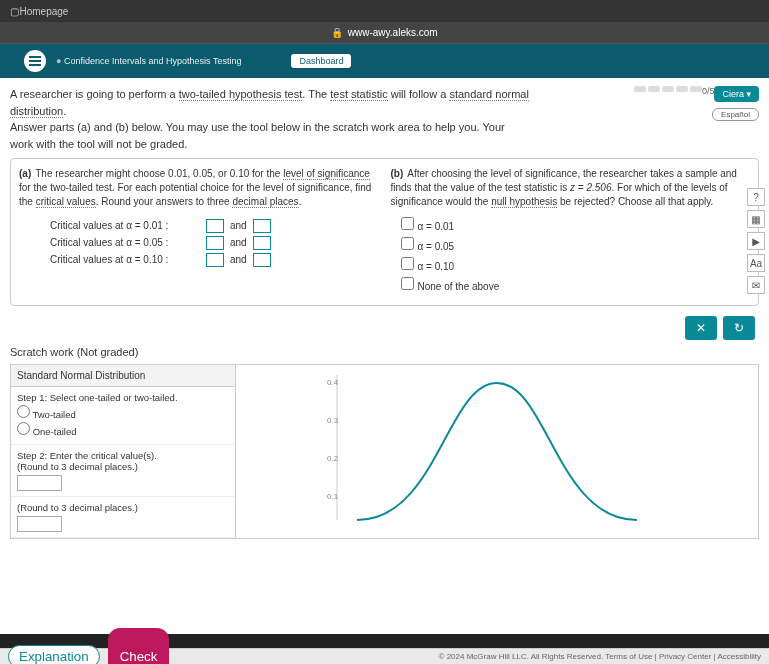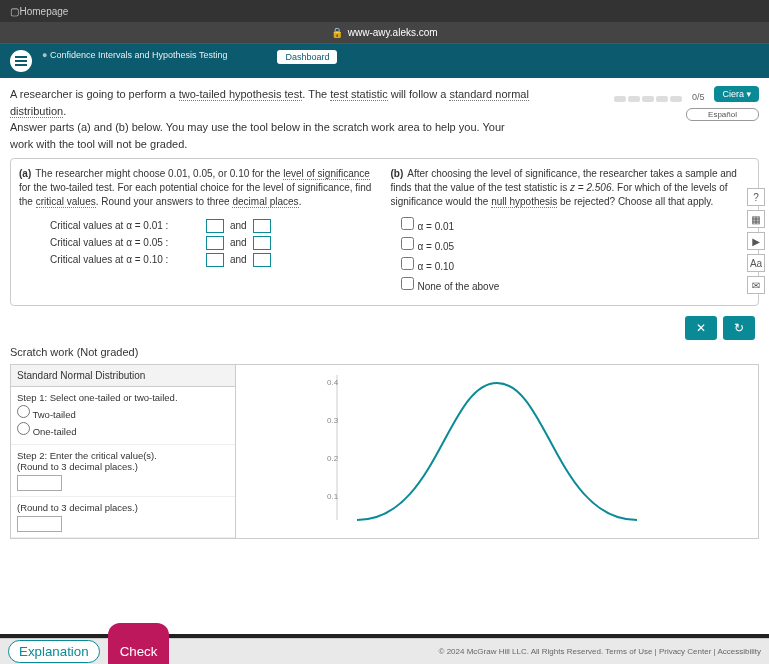--- a/index.html
+++ b/index.html
@@ -1,36 +1,36 @@
 <!DOCTYPE html>
 <html><head>
 <meta charset="utf-8">
 <style>
 *{box-sizing:border-box;margin:0;padding:0;font-family:Arial,Helvetica,sans-serif}
 body{background:#222;width:769px;height:664px;overflow:hidden;position:relative}
 .browser-header{background:#333;height:22px;display:flex;align-items:center;padding:0 10px;color:#ccc;font-size:10px}
 .browser-header .hp{}
 .url-bar{background:#444;height:22px;display:flex;align-items:center;justify-content:center;color:#fff;font-size:10px;border-bottom:1px solid #555}
 .url-bar .lock{margin-right:4px}
-.top-blue{background:#0b5a6e;color:#fff;padding:6px 10px;display:flex;align-items:flex-start;gap:10px;font-size:10px}
+.top-blue{background:#0b5a6e;color:#fff;padding:6px 24px;display:flex;align-items:center;gap:10px;font-size:10px}
 .hamburger{width:22px;height:22px;border-radius:50%;background:#fff;display:flex;flex-direction:column;justify-content:center;align-items:center;gap:2px;flex-shrink:0}
 .hamburger span{width:12px;height:2px;background:#0b5a6e}
 .top-blue .crumb{opacity:.9;font-size:9px}
 .top-blue .crumb .bullet{opacity:.7}
 .top-blue .title{font-size:11px;margin-top:1px}
 .dash-pill{background:#fff;color:#0b5a6e;padding:2px 8px;border-radius:3px;font-size:9px;margin-left:40px}
 .content{background:#fff;color:#333;padding:8px 10px 0 10px;position:relative;height:calc(100% - 22px - 22px - 38px - 26px)}
 .topline{display:flex;justify-content:space-between;align-items:flex-start;font-size:10px}
 .prompt{font-size:11px;line-height:1.5;max-width:520px}
 .dotted{border-bottom:1px dotted #777}
-.badge-row{display:flex;align-items:flex-end;gap:10px}
+.badge-row{display:flex;align-items:flex-start;gap:0}
 .progress{display:flex;gap:2px}
 .progress span{width:12px;height:6px;background:#ddd;border-radius:2px}
 .cera{background:#0a8a97;color:#fff;font-size:9px;padding:3px 8px;border-radius:4px}
-.espanol{font-size:8px;border:1px solid #999;padding:1px 21px;border-radius:6px;color:#555;margin-top:6px;float:right}
+.espanol{font-size:8px;border:1px solid #999;padding:1px 8px;border-radius:6px;color:#555;margin-top:6px;float:right}
 .parts{border:1px solid #ccc;border-radius:4px;margin-top:6px;padding:8px;display:flex;gap:12px;font-size:10px;line-height:1.4}
 .parts .col{flex:1}
 .parts .lbl{font-weight:bold;float:left;margin-right:4px}
 .crit-block{margin-top:10px;margin-left:31px}
 .crit-row{display:flex;align-items:center;gap:6px;margin:3px 0}
 .crit-row .txt{width:150px}
 .ibox{width:18px;height:14px;border:1px solid #0a8a97;background:#fff}
 .chk-row{margin:3px 0}
 .chk-row input{margin-right:4px;accent-color:#0a8a97}
 .action-btns{display:flex;gap:6px;justify-content:flex-end;margin:10px 4px 6px 0}
@@ -39,21 +39,21 @@
 .scratch{display:flex;gap:0;border:1px solid #ccc}
 .scratch-left{width:225px;border-right:1px solid #ccc;font-size:9.5px}
 .scratch-left .hdr{background:#f3f3f3;padding:5px 6px;border-bottom:1px solid #ccc;font-size:10px}
 .scratch-left .step{padding:5px 6px;border-bottom:1px solid #eee}
 .radio-row{margin:2px 0}
 .sbox{width:45px;height:16px;border:1px solid #aaa;margin-top:3px}
 .scratch-right{flex:1;position:relative;height:165px}
 svg.curve{width:100%;height:100%}
 .sidebar{position:absolute;right:4px;top:110px;display:flex;flex-direction:column;gap:4px}
 .sidebar .sbtn{width:18px;height:18px;border:1px solid #bbb;background:#fff;font-size:10px;display:flex;align-items:center;justify-content:center;color:#555;cursor:pointer}
-.footer{position:absolute;bottom:0;left:0;right:0;background:#e9e9e9;height:26px;display:flex;align-items:center;padding:0 8px;gap:8px;font-size:10px;border-top:1px solid #ccc}
+.footer{position:absolute;bottom:0;left:0;right:0;background:#e9e9e9;height:16px;display:flex;align-items:center;padding:0 8px;gap:8px;font-size:10px;border-top:1px solid #ccc}
 .footer .exp{color:#0a8a97;background:#fff;border:1px solid #0a8a97;padding:3px 10px;border-radius:12px;cursor:pointer}
 .footer .chk{color:#fff;background:#be185d;border:none;padding:21px 12px;border-radius:12px;cursor:pointer}
 .footer .copy{margin-left:auto;font-size:8px;color:#666}
 </style>
 </head>
 <body>
 
 <div class="browser-header">
   <span>▢</span>
   <span class="hp">Homepage</span>

